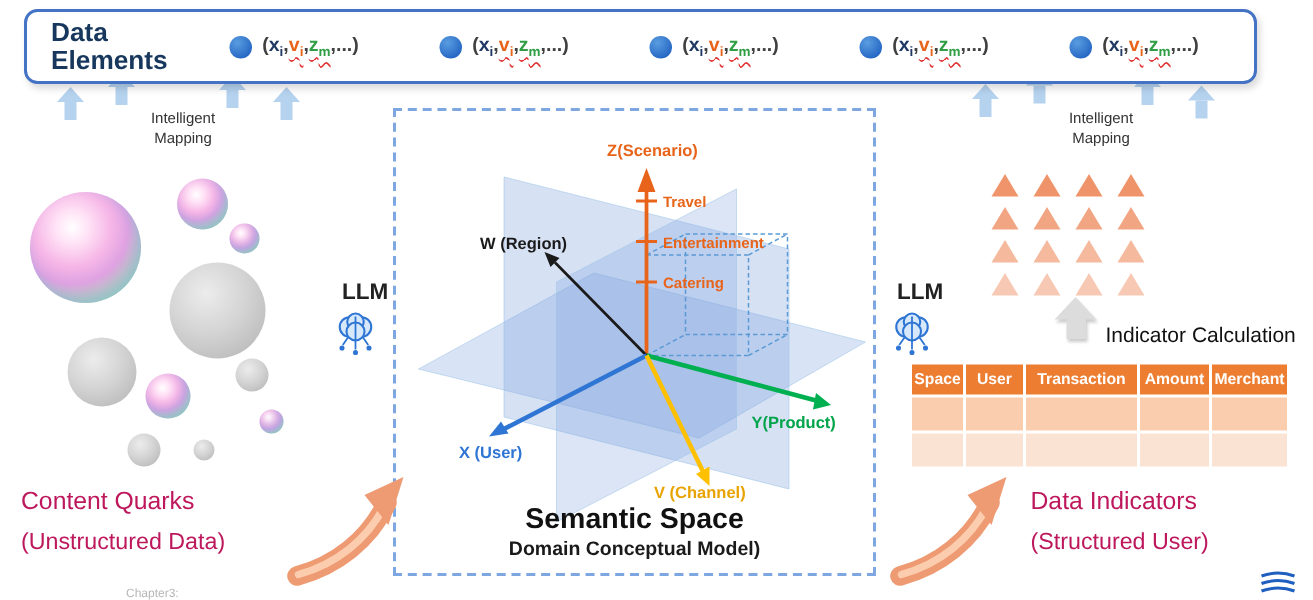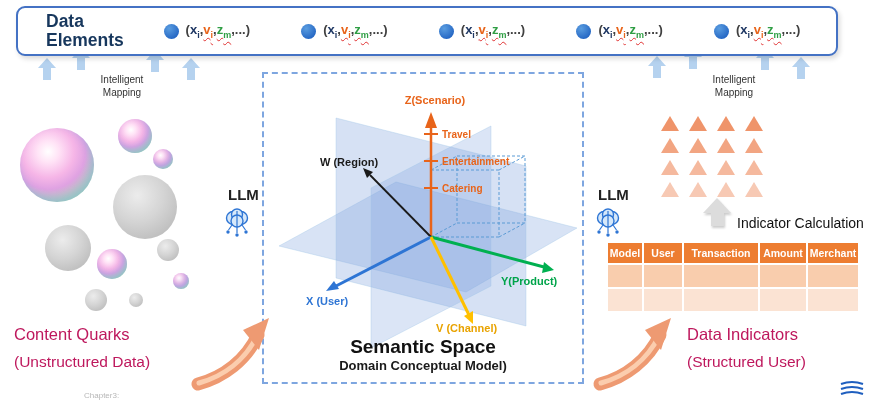--- a/index.html
+++ b/index.html
@@ -3,21 +3,21 @@
 <meta charset="utf-8">
 <style>
   * { box-sizing: border-box; margin: 0; padding: 0; }
   html,body { width:875px; height:400px; }
   body { font-family: "Liberation Sans", sans-serif; background:#fff; position:relative; overflow:hidden; color:#222; }
 
   
   .banner { position:absolute; left:16px; top:6px; width:822px; height:50px; background:#fff;
             border:2px solid #4472C4; border-radius:9px; box-shadow:2px 3px 5px rgba(0,0,0,.14);
             display:flex; align-items:center; z-index:6; }
-  .banner-title { margin-left:28px; width:92px; font-weight:bold; color:#17375D; font-size:17.5px; line-height:1.08; }
+  .banner-title { margin-left:16px; width:92px; font-weight:bold; color:#17375D; font-size:17.5px; line-height:1.08; }
   .banner-items { flex:1; display:flex; justify-content:space-around; align-items:center; padding-right:10px; }
   .element-item { display:flex; align-items:center; gap:7px; }
   .dot { width:15px; height:15px; border-radius:50%; background:radial-gradient(circle at 35% 30%, #5a9de0, #2567c4 75%); flex:0 0 auto; }
   .tuple { font-weight:700; font-size:13px; color:#404040; white-space:nowrap; }
   .tuple sub { font-size:9px; }
   .tx { color:#1F3864; }
   .tv { color:#E8641A; text-decoration-line:underline; text-decoration-style:wavy; text-decoration-color:#e03131; text-decoration-thickness:1px; text-underline-offset:3px; }
   .tz { color:#2F9E44; text-decoration-line:underline; text-decoration-style:wavy; text-decoration-color:#e03131; text-decoration-thickness:1px; text-underline-offset:3px; }
 
   
@@ -283,21 +283,21 @@
 </div>
 
 <div class="calc-arrow">
     <i class="h"></i>
     <i class="s"></i>
   </div>
 <div class="calc-label">Indicator Calculation</div>
 
 <div class="ind-table">
   <div class="tr head">
-    <div class="cell">Model</div>
+    <div class="cell">Space</div>
     <div class="cell">User</div>
     <div class="cell">Transaction</div>
     <div class="cell">Amount</div>
     <div class="cell">Merchant</div>
   </div>
   <div class="tr row a">
     <div class="cell"></div>
     <div class="cell"></div>
     <div class="cell"></div>
     <div class="cell"></div>

